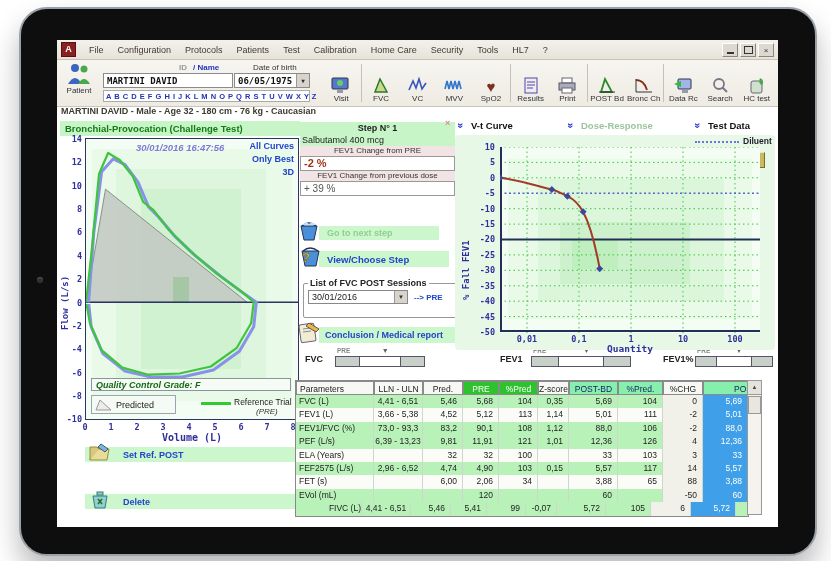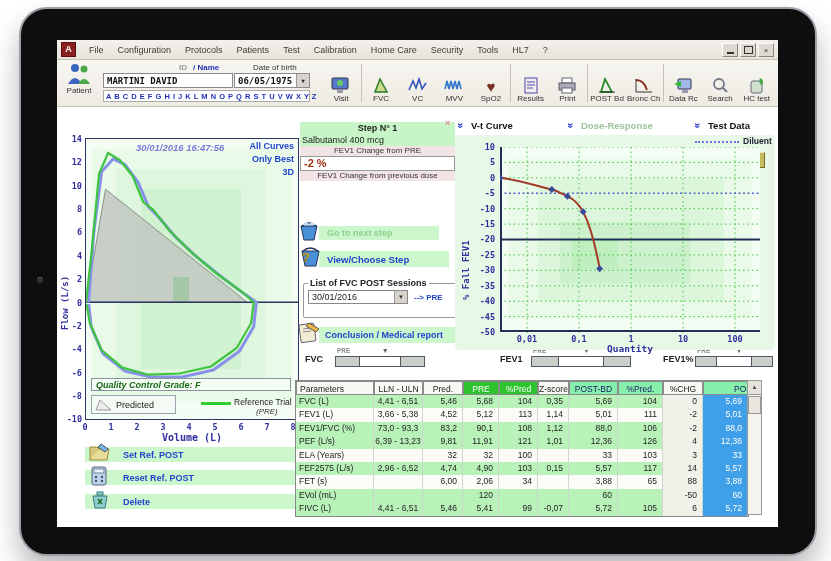--- a/index.html
+++ b/index.html
@@ -209,21 +209,25 @@
         <div class="tb-btn">
           <svg class="icon-svg" width="20" height="17" viewBox="0 0 20 17">
               <rect x="4" y="4" width="11" height="12" rx="2" fill="#cfe0cf" stroke="#667"></rect>
               <path d="M13 1 q5 2 2 7 q-4 -1 -2 -7" fill="#4aa84a"></path>
             </svg>
           <div class="tb-label">HC test</div>
         </div>
       </div>
     </div>
 
-
+    <div class="info-line">MARTINI DAVID - Male - Age 32 - 180 cm - 76 kg - Caucasian</div>
+
+    <div class="abs greenstrip" style="left:3px;top:81px;width:240px;height:15px;">
+      <span class="paneltitle" style="padding-left:5px;line-height:15px;">Bronchial-Provocation (Challenge Test)</span>
+    </div>
 
     <div class="ytick" style="left:0;top:94px;">14</div>
     <div class="ytick" style="left:0;top:117px;">12</div>
     <div class="ytick" style="left:0;top:141px;">10</div>
     <div class="ytick" style="left:0;top:164px;">8</div>
     <div class="ytick" style="left:0;top:187px;">6</div>
     <div class="ytick" style="left:0;top:211px;">4</div>
     <div class="ytick" style="left:0;top:234px;">2</div>
     <div class="ytick" style="left:0;top:258px;">0</div>
     <div class="ytick" style="left:0;top:281px;">-2</div>
@@ -272,46 +276,36 @@
     <div class="abs navmono" style="left:80px;top:392px;width:110px;text-align:center;font-size:10px;">Volume (L)</div>
 
     <div class="actionstrip" style="left:28px;top:407px;width:212px;">
       <svg class="abs" style="left:4px;top:-4px;" width="22" height="19" viewBox="0 0 22 19">
           <path d="M1 17 L3 6 H20 L18 17 Z" fill="#e8dc9a" stroke="#9a8a3a"></path>
           <path d="M1 17 L1 4 H8 L10 6" fill="#d6c87e" stroke="#9a8a3a"></path>
           <path d="M12 1 L19 6 L16 9 L9 4 Z" fill="#7ab6e8" stroke="#456"></path>
         </svg>
       <span class="bluetext" style="margin-left:38px;font-size:9px;">Set Ref. POST</span>
     </div>
-    <div class="actionstrip" style="left:28px;top:430px;width:212px;">
-      <svg class="abs" style="left:5px;top:-4px;" width="18" height="20" viewBox="0 0 18 20">
-          <rect x="2" y="1" width="14" height="18" rx="2" fill="#bcd2ee" stroke="#567"></rect>
-          <rect x="4" y="3" width="10" height="4" fill="#eef4ff" stroke="#789"></rect>
-          <circle cx="6" cy="11" r="1.2" fill="#456"></circle>
-          <circle cx="12" cy="11" r="1.2" fill="#456"></circle>
-          <circle cx="6" cy="15" r="1.2" fill="#456"></circle>
-          <circle cx="12" cy="15" r="1.2" fill="#456"></circle>
-        </svg>
-      <span class="bluetext" style="margin-left:38px;font-size:9px;">Reset Ref. POST</span>
-    </div>
     <div class="actionstrip" style="left:28px;top:454px;width:212px;">
       <svg class="abs" style="left:5px;top:-3px;" width="20" height="18" viewBox="0 0 20 18">
           <path d="M3 5 H17 L15 17 H5 Z" fill="#8fd0d0" stroke="#3a7a7a"></path>
           <rect x="7" y="1" width="6" height="3" fill="#8fd0d0" stroke="#3a7a7a"></rect>
           <path d="M8 8 l4 5 M12 8 l-4 5" stroke="#2a6a2a" stroke-width="1.5"></path>
         </svg>
       <span class="bluetext" style="margin-left:38px;font-size:9px;">Delete</span>
     </div>
 
     <div class="stepbox" style="top:82px;">
       <div class="greenstrip" style="height:12px;text-align:center;font-weight:bold;font-size:9px;line-height:12px;color:#222;">Step N° 1</div>
       <div class="greenstrip" style="height:12px;font-size:9px;line-height:12px;color:#222;padding-left:2px;">Salbutamol 400 mcg</div>
       <div class="steplabel">FEV1 Change from PRE</div>
       <div class="stepinput" style="font-size:11px;font-weight:bold;color:#a03315;">-2 %</div>
       <div class="steplabel">FEV1 Change from previous dose</div>
+      <div class="stepinput" style="font-size:10px;color:#555;">+ 39 %</div>
     </div>
     <div class="abs" style="left:388px;top:78px;font-size:9px;color:#e08a9a;font-weight:bold;">×</div>
 
     <div class="actionstrip" style="left:262px;top:186px;width:120px;height:14px;">
       <span style="margin-left:8px;font-size:9px;font-weight:bold;color:#8fcf8f;">Go to next step</span>
     </div>
     <svg class="abs" style="left:241px;top:180px;" width="22" height="21" viewBox="0 0 22 21">
         <path d="M3 6 H19 L16 20 H6 Z" fill="#4a90d8" stroke="#235"></path>
         <path d="M4 6 Q11 0 18 6" fill="none" stroke="#235" stroke-width="1.5"></path>
         <path d="M4 5 q4 -4 7 -1 q4 -3 7 1" fill="#bfe0ff"></path>
@@ -554,21 +548,21 @@
           <div class="td num" style="width:40px;"></div>
           <div class="td num" style="width:36px;">120</div>
           <div class="td num" style="width:39px;"></div>
           <div class="td num" style="width:31px;"></div>
           <div class="td num" style="width:49px;">60</div>
           <div class="td num" style="width:45px;"></div>
           <div class="td num chg" style="width:40px;">-50</div>
           <div class="td num post1" style="width:45px;">60</div>
         </div>
       <div class="tr rg">
-          <div class="td c0" style="width:78px;">FIVC (L)</div>
+          <div class="td c0" style="width:66px;text-align:right;">FIVC (L)</div>
           <div class="td c1" style="width:49px;">4,41 - 6,51</div>
           <div class="td num" style="width:40px;">5,46</div>
           <div class="td num" style="width:36px;">5,41</div>
           <div class="td num" style="width:39px;">99</div>
           <div class="td num" style="width:31px;">-0,07</div>
           <div class="td num" style="width:49px;">5,72</div>
           <div class="td num" style="width:45px;">105</div>
           <div class="td num chg" style="width:40px;">6</div>
           <div class="td num post1" style="width:45px;">5,72</div>
         </div>

